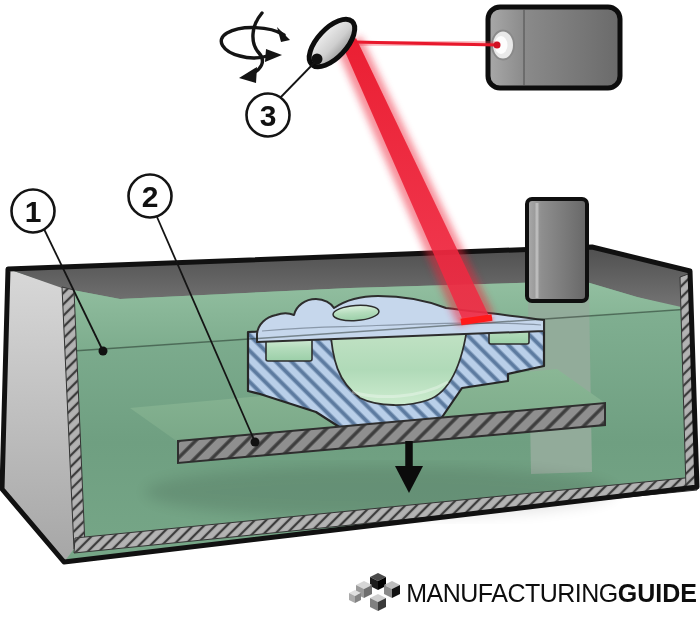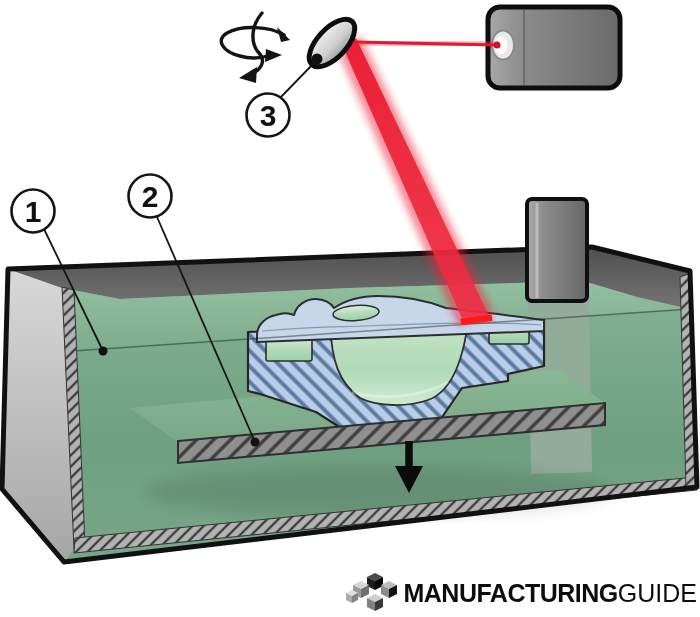--- a/index.html
+++ b/index.html
@@ -2,22 +2,22 @@
 <html style="--outline: #111111; --resin_top: #85b394; --resin_front: #76a687; --part_blue: #b9cfe9; --part_hatch: #5d7ba0; --cavity_green: #c2e4c8; --laser_red: #e91d33; --cured_red: #ff1a1a; --metal_mid: #7d7d7d; --rim_dark: #5d5d5d; --wall_light: #c7c7c7; --hatch_base: #b3b3b3; --hatch_dark: #3d3d3d; --platform_gray: #8f8f8f;"><head>
 <meta charset="utf-8">
 <style>
   html,body{margin:0;padding:0;background:#ffffff;}
   body{width:700px;height:617px;position:relative;overflow:hidden;
        font-family:"Liberation Sans", sans-serif;}
   .stage{position:absolute;left:0;top:0;width:700px;height:617px;}
   svg{display:block;}
   .logo{position:absolute;right:3px;bottom:3px;display:flex;align-items:center;gap:5px;}
   .logo-text{white-space:nowrap;letter-spacing:-0.5px;font-size:25px;color:#0d0d0d;line-height:1;}
-  .logo-bold{font-weight:700;}
-  .logo-light{font-weight:400;letter-spacing:0;}
+  .logo-bold{font-weight:400;}
+  .logo-light{font-weight:700;letter-spacing:0;}
   text.callout-num{font-family:"Liberation Sans",sans-serif;font-weight:bold;font-size:30px;fill:#111;}
 </style>
 </head>
 <body>
 
 <div class="stage">
 <svg width="700" height="617" viewBox="0 0 700 617">
   <defs>
     <linearGradient id="leftWallGrad" x1="0" y1="0" x2="0" y2="1">
       <stop offset="0" stop-color="#d8d8d8"></stop>

